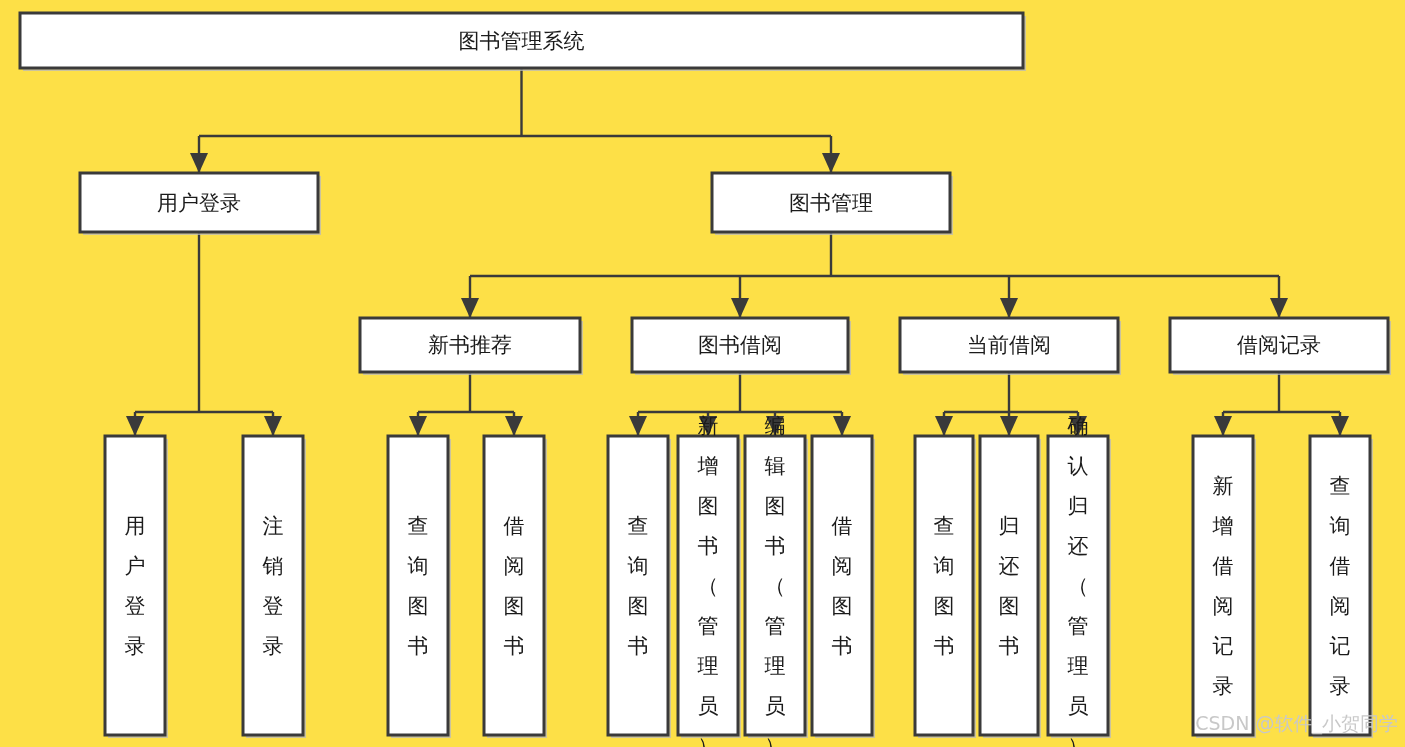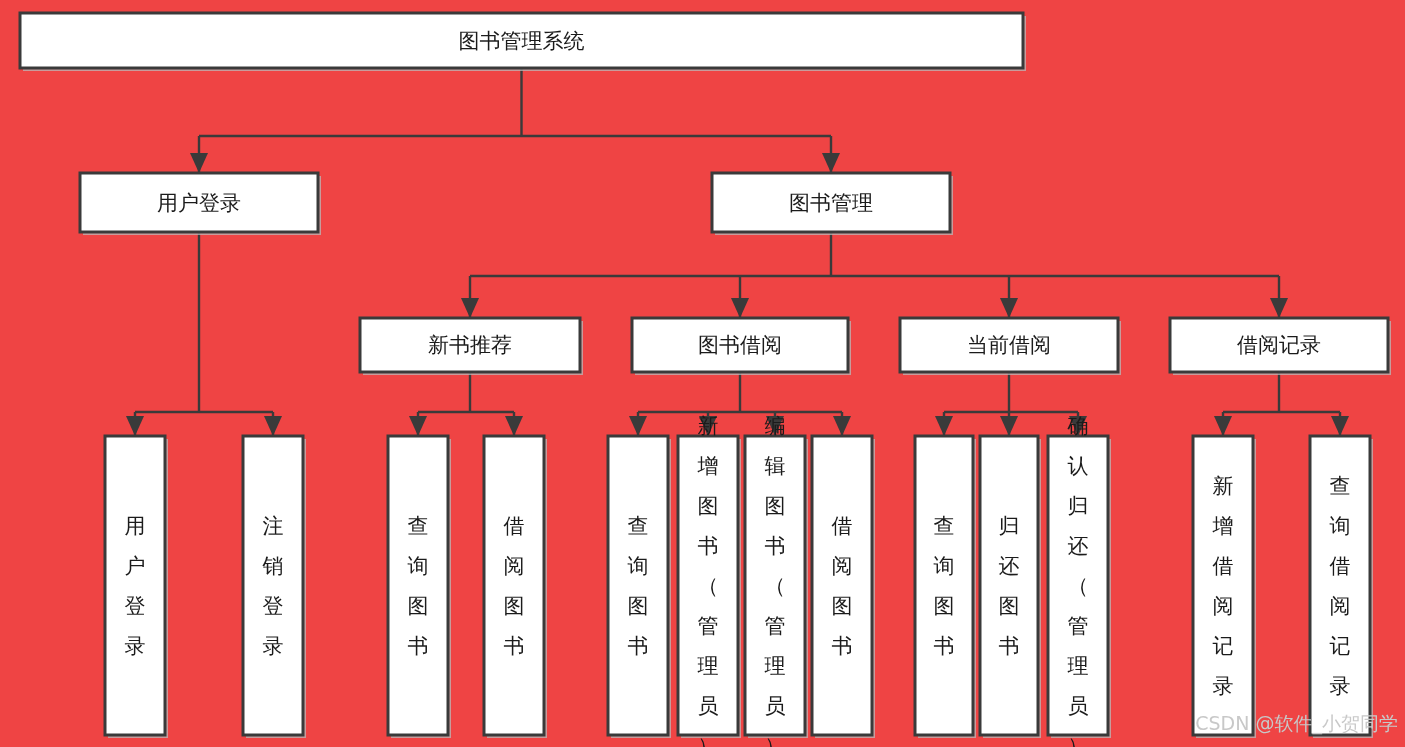--- a/index.html
+++ b/index.html
@@ -8,21 +8,21 @@
     padding: 0;
     background: #ffffff;
   }
   body {
     font-family: "DejaVu Sans", "Liberation Sans", sans-serif;
   }
   #diagram-root {
     position: relative;
     width: 1405px;
     height: 747px;
-    background: #ef4444;
+    background: #fde047;
     overflow: hidden;
   }
   svg.diagram-canvas {
     position: absolute;
     left: 0;
     top: 0;
     width: 1405px;
     height: 747px;
     display: block;
   }

